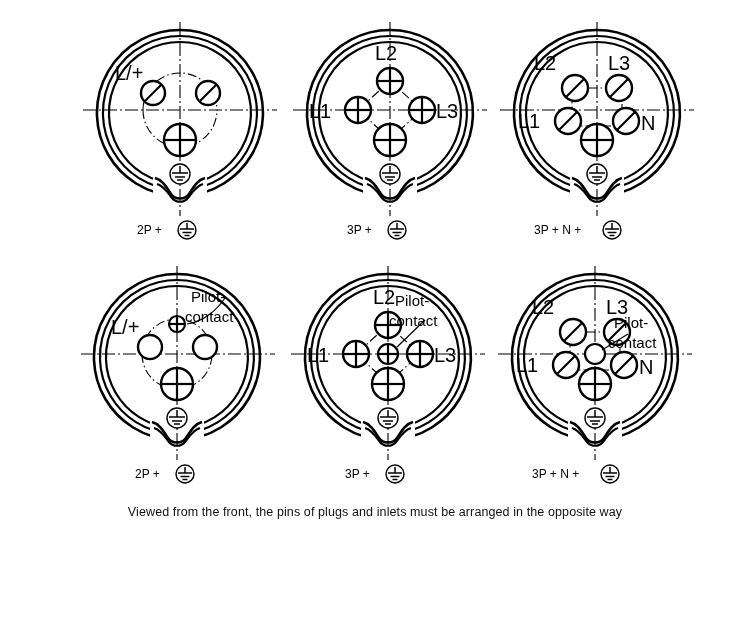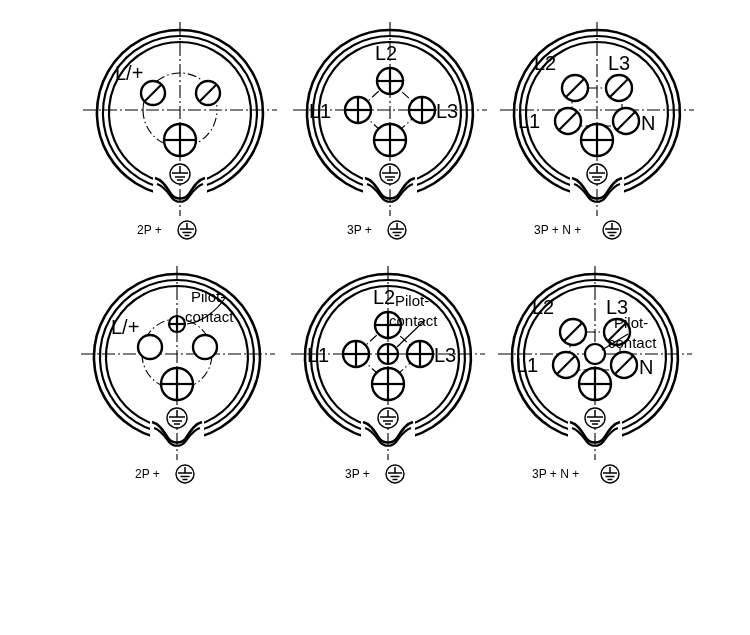--- a/index.html
+++ b/index.html
@@ -413,14 +413,15 @@
       <g>
         <circle class="earth-sym" cx="120" cy="212" r="9" stroke-width="1.6"></circle>
         <line class="earth-bar" x1="120" y1="205" x2="120" y2="211"></line>
         <line class="earth-bar" x1="113" y1="211" x2="127" y2="211"></line>
         <line class="earth-bar" x1="115.5" y1="214.5" x2="124.5" y2="214.5"></line>
         <line class="earth-bar" x1="117.5" y1="217.5" x2="122.5" y2="217.5"></line>
       </g>
     </svg>
   </div>
 
+  <div class="caption-line" style="top:505px;">Viewed from the front, the pins of plugs and inlets must be arranged in the opposite way</div>
 
 </div>
 
 </body></html>

